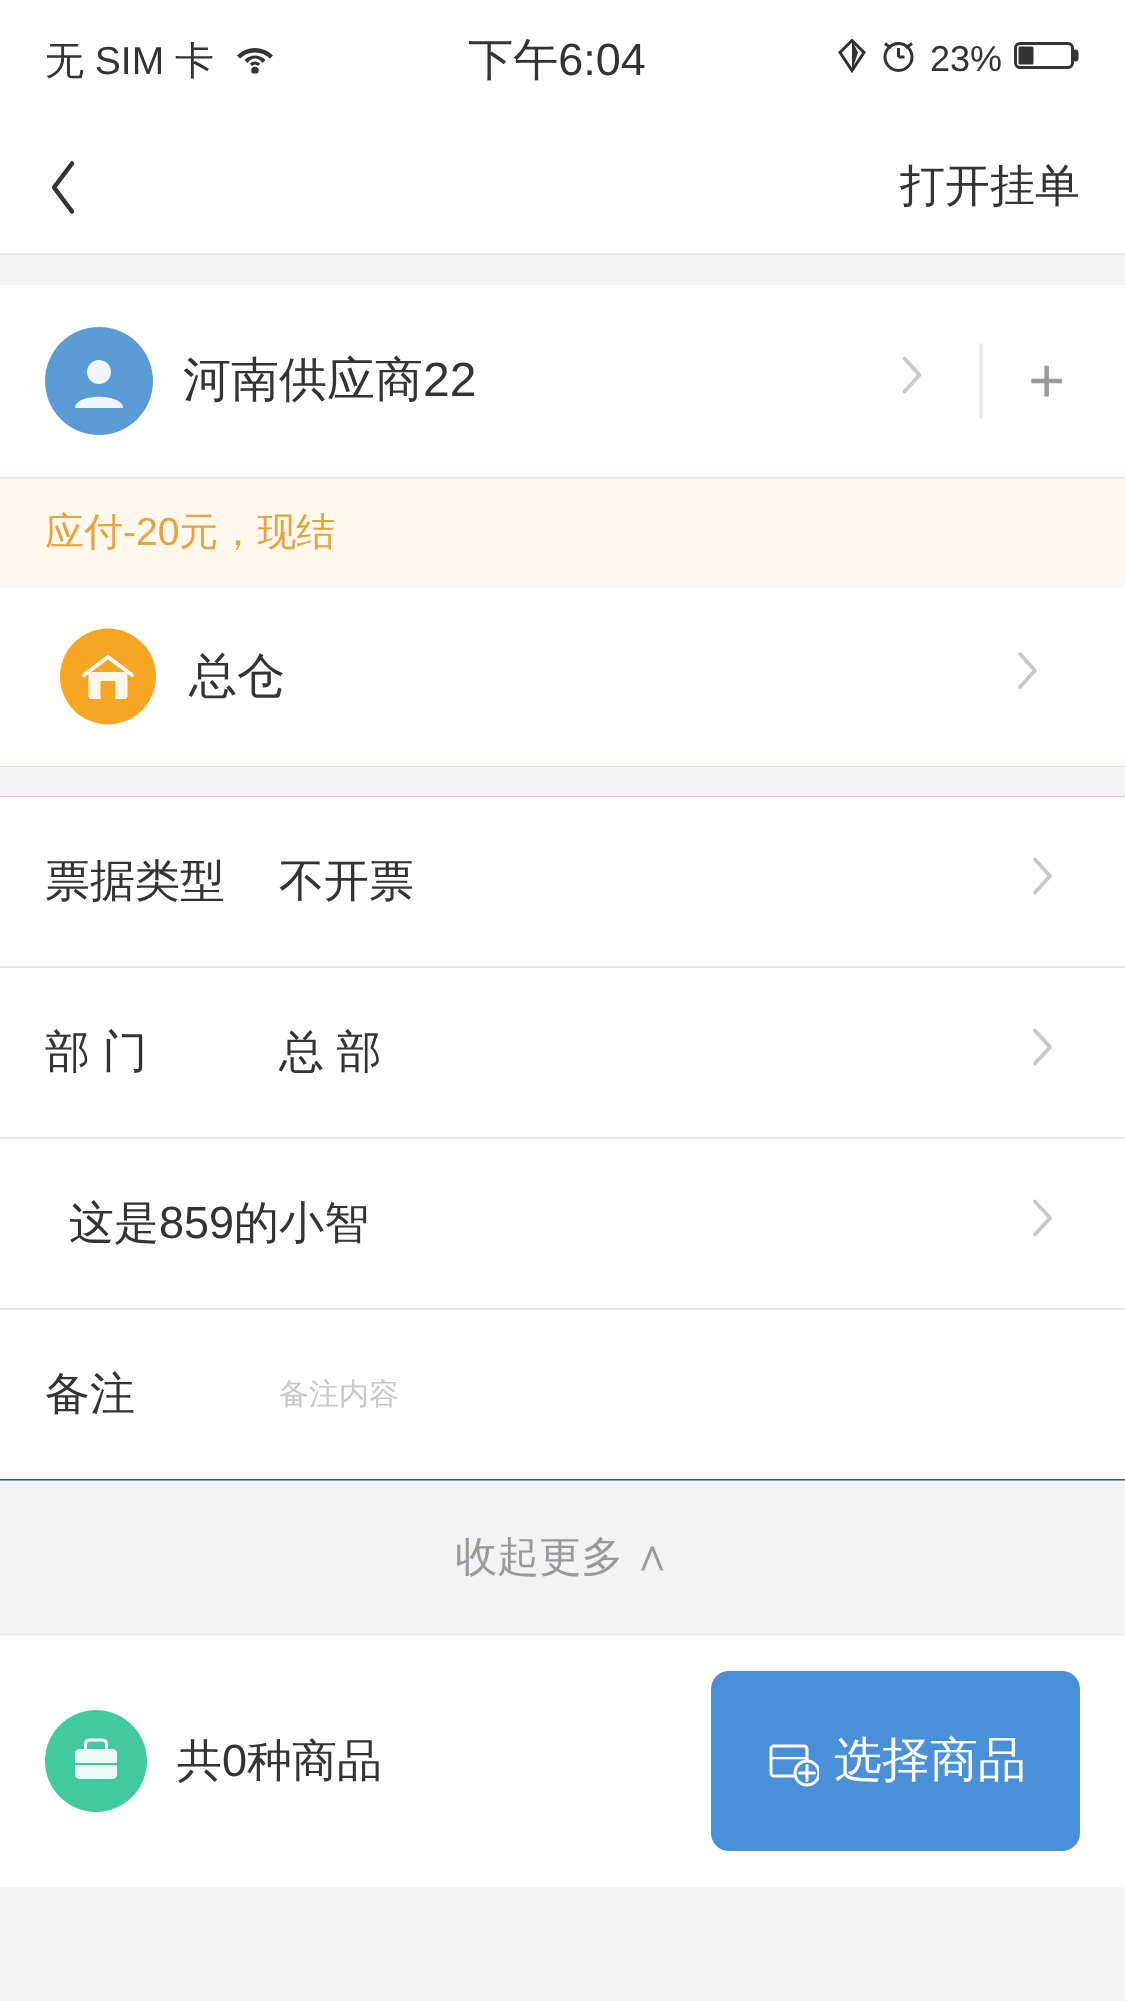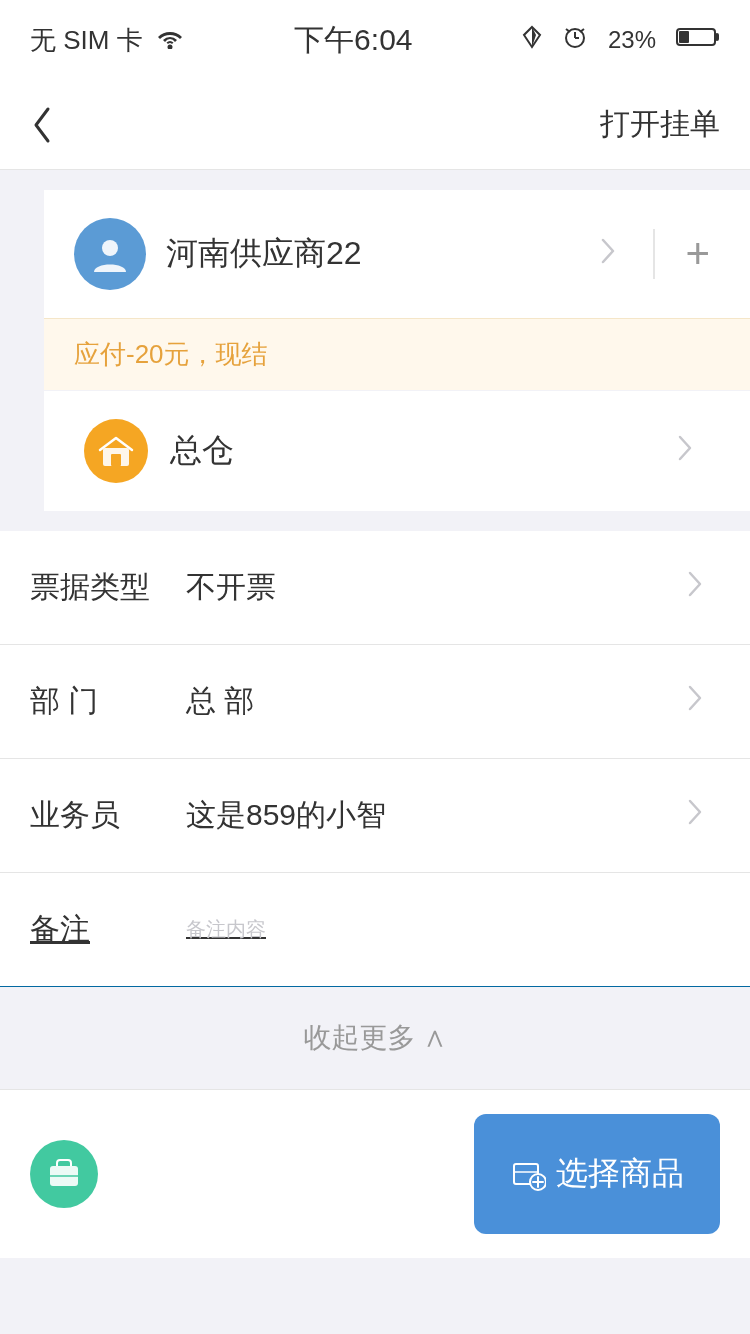--- a/index.html
+++ b/index.html
@@ -30,21 +30,21 @@
       gap: 12px;
     }
     .status-center {
       font-size: 30px;
       font-weight: 500;
       color: #333;
     }
     .status-right {
       display: flex;
       align-items: center;
-      gap: 20px;
+      gap: 8px;
       font-size: 24px;
       color: #333;
     }
 
     
     .nav-bar {
       display: flex;
       align-items: center;
       justify-content: space-between;
       padding: 0 30px;
@@ -72,21 +72,20 @@
     
     .section-gap {
       height: 20px;
       background: #f2f2f7;
     }
 
     
     .card-section {
       background: #f97316;
       margin-bottom: 0;
-      margin-left: 44px;
     }
 
     
     .supplier-row {
       display: flex;
       align-items: center;
       padding: 28px 30px;
       background: #fff;
       border-bottom: none;
     }
@@ -168,21 +167,20 @@
     .form-row {
       display: flex;
       align-items: center;
       padding: 36px 30px;
       background: #fff;
       border-bottom: 1px solid #e5e5e5;
       min-height: 100px;
     }
     .form-row:last-child {
       border-bottom: none;
-      text-decoration: underline;
     }
     .form-label {
       font-size: 30px;
       color: #333;
       width: 140px;
       flex-shrink: 0;
     }
     .form-value {
       flex: 1;
       font-size: 30px;
@@ -375,23 +373,20 @@
     </div>
     <div class="form-value">总 部</div>
     <div class="chevron-right">
       <svg width="18" height="30" viewBox="0 0 18 30">
         <path d="M4 4 L14 15 L4 26" stroke="#c7c7cc" stroke-width="2.5" fill="none" stroke-linecap="round" stroke-linejoin="round"></path>
       </svg>
     </div>
   </div>
 
   <div class="form-row">
-    <div class="form-label">
-      <span>业务员</span>
-    </div>
     <div class="form-value">这是859的小智</div>
     <div class="chevron-right">
       <svg width="18" height="30" viewBox="0 0 18 30">
         <path d="M4 4 L14 15 L4 26" stroke="#c7c7cc" stroke-width="2.5" fill="none" stroke-linecap="round" stroke-linejoin="round"></path>
       </svg>
     </div>
   </div>
 
   <div class="form-row">
     <div class="form-label">
@@ -407,20 +402,21 @@
 
 <div class="bottom-bar">
   <div class="product-info">
     <div class="product-icon">
       <svg viewBox="0 0 40 40" fill="none" xmlns="http://www.w3.org/2000/svg" width="40" height="40">
         <rect x="6" y="12" width="28" height="20" rx="3" fill="white" opacity="0.9"></rect>
         <path d="M13 12 L13 9 Q13 6 16 6 L24 6 Q27 6 27 9 L27 12" stroke="white" stroke-width="2" fill="none"></path>
         <line x1="6" y1="22" x2="34" y2="22" stroke="#42c9a0" stroke-width="1.5"></line>
       </svg>
     </div>
+    <span class="product-count">共0种商品</span>
   </div>
   <button class="select-btn">
     <svg class="select-btn-icon" viewBox="0 0 36 36" fill="none" xmlns="http://www.w3.org/2000/svg">
       <rect x="4" y="8" width="24" height="20" rx="2" fill="none" stroke="white" stroke-width="2"></rect>
       <line x1="4" y1="16" x2="28" y2="16" stroke="white" stroke-width="1.5"></line>
       <circle cx="28" cy="26" r="8" fill="#4a90d9" stroke="white" stroke-width="2"></circle>
       <line x1="28" y1="21" x2="28" y2="31" stroke="white" stroke-width="2" stroke-linecap="round"></line>
       <line x1="23" y1="26" x2="33" y2="26" stroke="white" stroke-width="2" stroke-linecap="round"></line>
     </svg>
     <span>选择商品</span>

